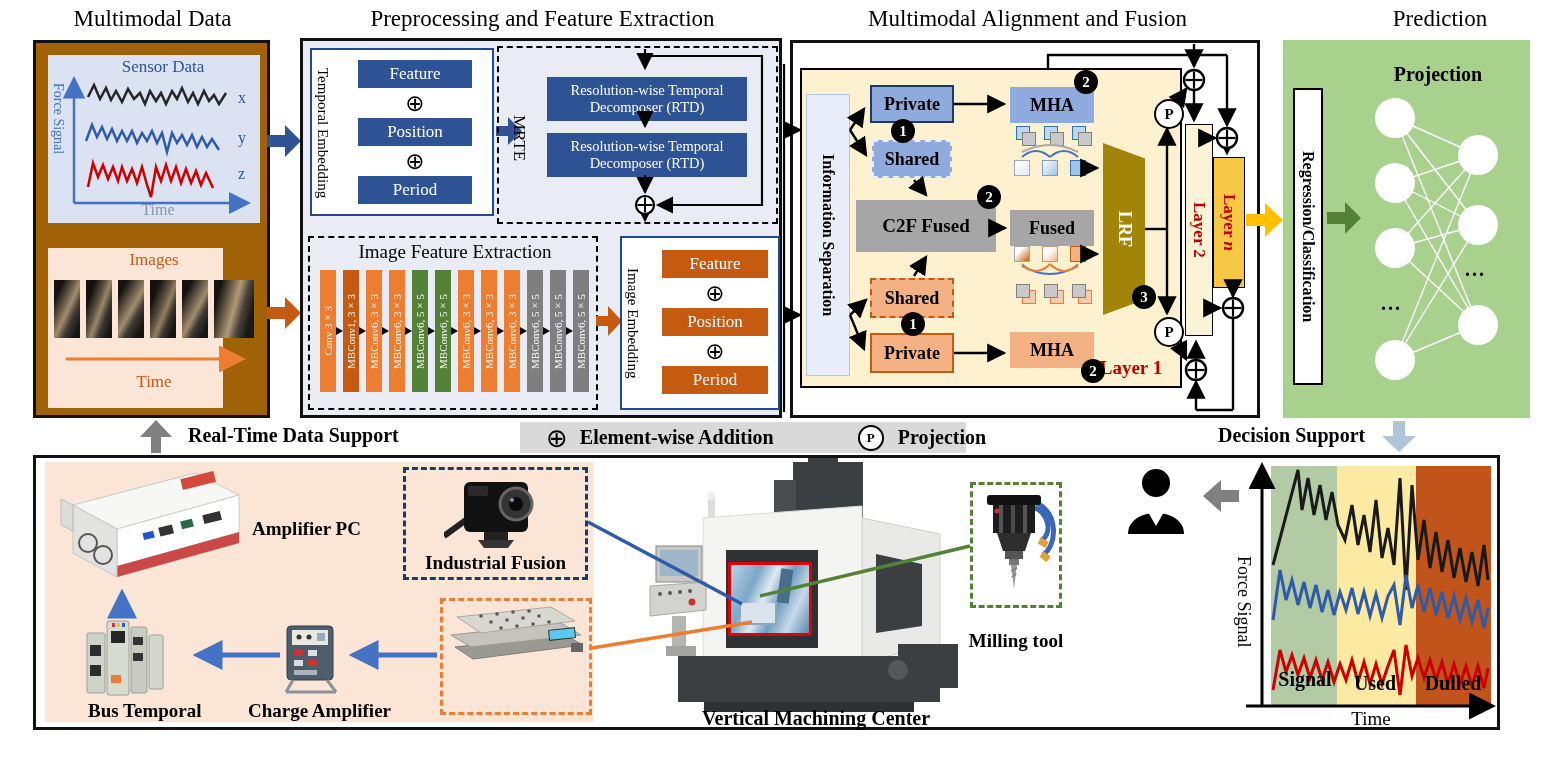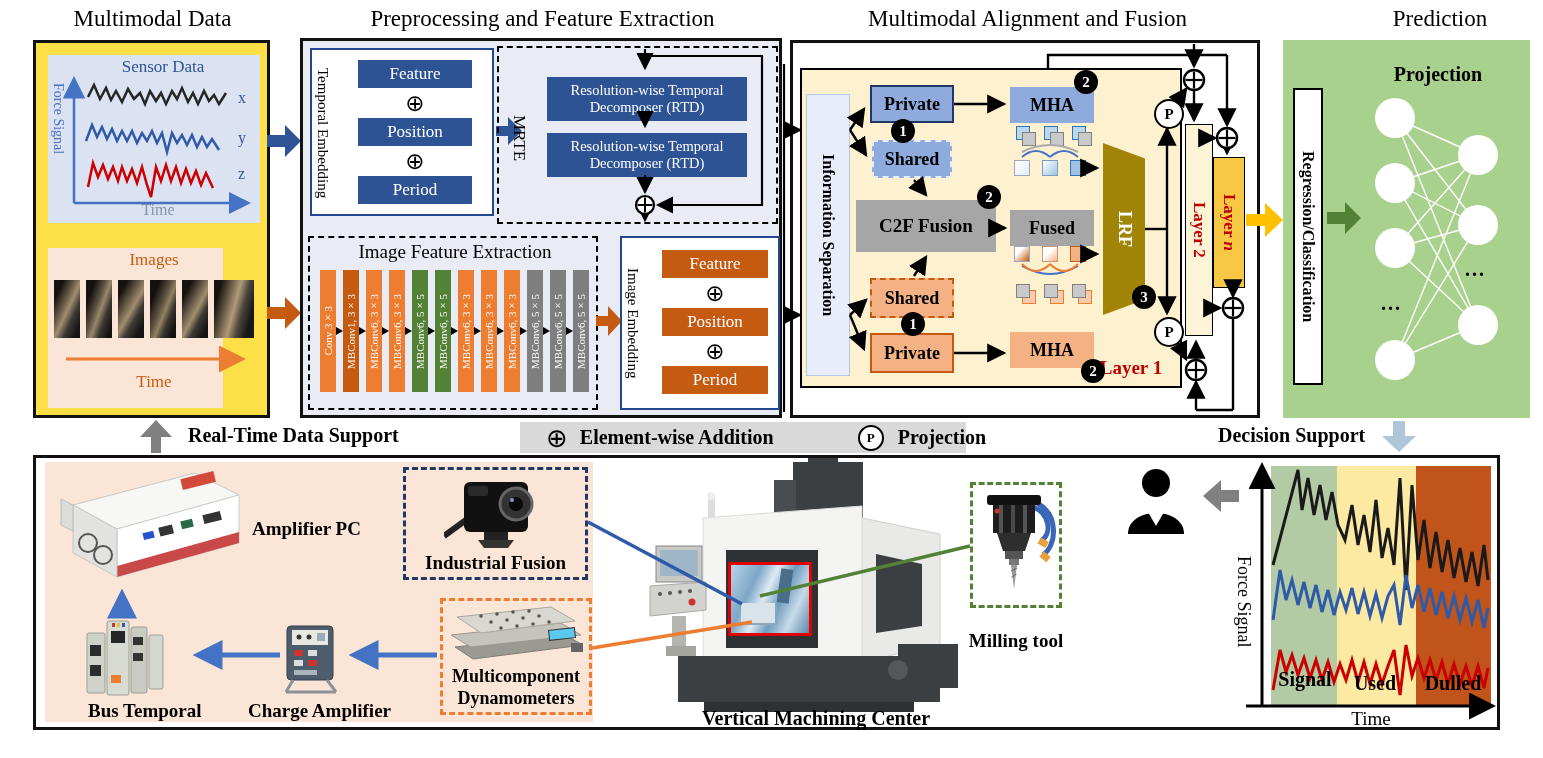--- a/index.html
+++ b/index.html
@@ -22,21 +22,21 @@
 </head>
 <body>
 
 <div id="canvas">
 
   <div class="abs panel-title" style="left:35px;top:6px;width:235px">Multimodal Data</div>
   <div class="abs panel-title" style="left:305px;top:6px;width:475px">Preprocessing and Feature Extraction</div>
   <div class="abs panel-title" style="left:795px;top:6px;width:465px">Multimodal Alignment and Fusion</div>
   <div class="abs panel-title" style="left:1350px;top:6px;width:180px">Prediction</div>
 
-  <div class="abs" style="left:33px;top:40px;width:237px;height:378px;border:3px solid #111;background:#fde047;box-sizing:border-box">
+  <div class="abs" style="left:33px;top:40px;width:237px;height:378px;border:3px solid #111;background:#a16207;box-sizing:border-box">
 
     <div class="abs" style="left:12px;top:12px;width:212px;height:168px;background:#dbe2f1">
       <div class="abs ser ctr" style="left:50px;top:2px;width:130px;height:20px;font-size:17px;color:#2e5496">Sensor Data</div>
       <div class="abs ser vt" style="left:2px;top:28px;height:120px;font-size:14px;color:#4472c4">Force Signal</div>
       <div class="abs ser ctr" style="left:70px;top:146px;width:80px;height:18px;font-size:16px;color:#8496b0">Time</div>
       <div class="abs ser" style="left:190px;top:34px;font-size:16px;color:#2e5496">x</div>
       <div class="abs ser" style="left:190px;top:74px;font-size:16px;color:#2e5496">y</div>
       <div class="abs ser" style="left:190px;top:110px;font-size:16px;color:#2e5496">z</div>
       <svg class="abs" style="left:0;top:0" width="212" height="168">
         <defs>
@@ -170,21 +170,21 @@
   <div class="abs" style="left:790px;top:40px;width:470px;height:378px;border:3px solid #111;background:#fff;box-sizing:border-box"></div>
   <div class="abs" style="left:800px;top:68px;width:382px;height:320px;background:#fdf1cf;border:2px solid #000;box-sizing:border-box"></div>
   <div class="abs ser b ctr" style="left:1085px;top:355px;width:92px;height:26px;font-size:19px;color:#c00000;z-index:3">Layer 1</div>
 
   <div class="abs" style="left:806px;top:94px;width:44px;height:282px;background:#e9edfa;border:1.5px solid #b4c7e7;box-sizing:border-box;z-index:2">
     <div class="ser b vt ctr" style="width:100%;height:100%;font-size:16px">Information Separation</div>
   </div>
 
   <div class="abs blk ser b" style="left:870px;top:85px;width:84px;height:38px;background:#8faadc;border:2.5px solid #1f3864;box-sizing:border-box;color:#000;font-size:18px;z-index:2">Private</div>
   <div class="abs blk ser b" style="left:872px;top:140px;width:80px;height:38px;background:#8faadc;border:2px dashed #e8eef8;box-sizing:border-box;color:#000;font-size:18px;z-index:2">Shared</div>
-  <div class="abs blk ser b" style="left:856px;top:200px;width:140px;height:52px;background:#a6a6a6;color:#000;font-size:19px;z-index:2">C2F Fusion</div>
+  <div class="abs blk ser b" style="left:856px;top:200px;width:140px;height:52px;background:#a6a6a6;color:#000;font-size:19px;z-index:2">C2F Fused</div>
   <div class="abs blk ser b" style="left:870px;top:278px;width:84px;height:40px;background:#f4b183;border:2px dashed #c55a11;box-sizing:border-box;color:#000;font-size:18px;z-index:2">Shared</div>
   <div class="abs blk ser b" style="left:870px;top:333px;width:84px;height:40px;background:#f4b183;border:2.5px solid #c55a11;box-sizing:border-box;color:#000;font-size:18px;z-index:2">Private</div>
 
   <div class="abs blk ser b" style="left:1010px;top:87px;width:84px;height:36px;background:#8faadc;color:#000;font-size:18px;z-index:2">MHA</div>
   <div class="abs blk ser b" style="left:1010px;top:210px;width:84px;height:36px;background:#a6a6a6;color:#000000;font-size:18px;z-index:2">Fused</div>
   <div class="abs blk ser b" style="left:1010px;top:332px;width:84px;height:36px;background:#f4b183;color:#000;font-size:18px;z-index:2">MHA</div>
 
   <div>
     <div class="sq" style="left:1016px;top:126px;background:#bdd7ee;border-color:#2e74b5;z-index:2"></div>
       <div class="sq" style="left:1022px;top:132px;background:#c9c9c9;z-index:3"></div>
@@ -371,21 +371,20 @@
           <circle cx="76" cy="15" r="1.8"></circle>
           <circle cx="92" cy="13" r="1.8"></circle>
       <circle cx="54" cy="25" r="1.8"></circle>
           <circle cx="70" cy="23" r="1.8"></circle>
           <circle cx="86" cy="21" r="1.8"></circle>
           <circle cx="102" cy="19" r="1.8"></circle>
         </g>
       <rect x="102" y="26" width="26" height="10" fill="#5bc8f0" stroke="#333" transform="rotate(-6 115 31)"></rect>
       <rect x="124" y="40" width="12" height="9" fill="#666"></rect>
     </svg>
-    <div class="abs ser b ctr" style="left:0;top:64px;width:146px;height:46px;font-size:18px;line-height:1.2">Multicomponent Dynamometers</div>
   </div>
 
   <svg class="abs" style="left:648px;top:458px" width="320" height="258">
     <rect x="145" y="4" width="70" height="72" fill="#3c3f42"></rect>
     <rect x="160" y="0" width="30" height="10" fill="#3c3f42"></rect>
     <rect x="126" y="22" width="22" height="42" fill="#4a4d50"></rect>
     <path d="M200,106 A44,44 0 0 1 282,90 L282,126 L200,130 Z" fill="#fbfbf9" stroke="#d8d8d6"></path>
     <polygon points="214,60 292,76 292,186 214,204 " fill="#e9e9e7" stroke="#d0d0ce"></polygon>
     <polygon points="228,96 274,106 274,168 228,175" fill="#3c3f42"></polygon>
     <polygon points="55,60 214,48 214,206 55,216" fill="#f4f4f2" stroke="#dadad8"></polygon>

